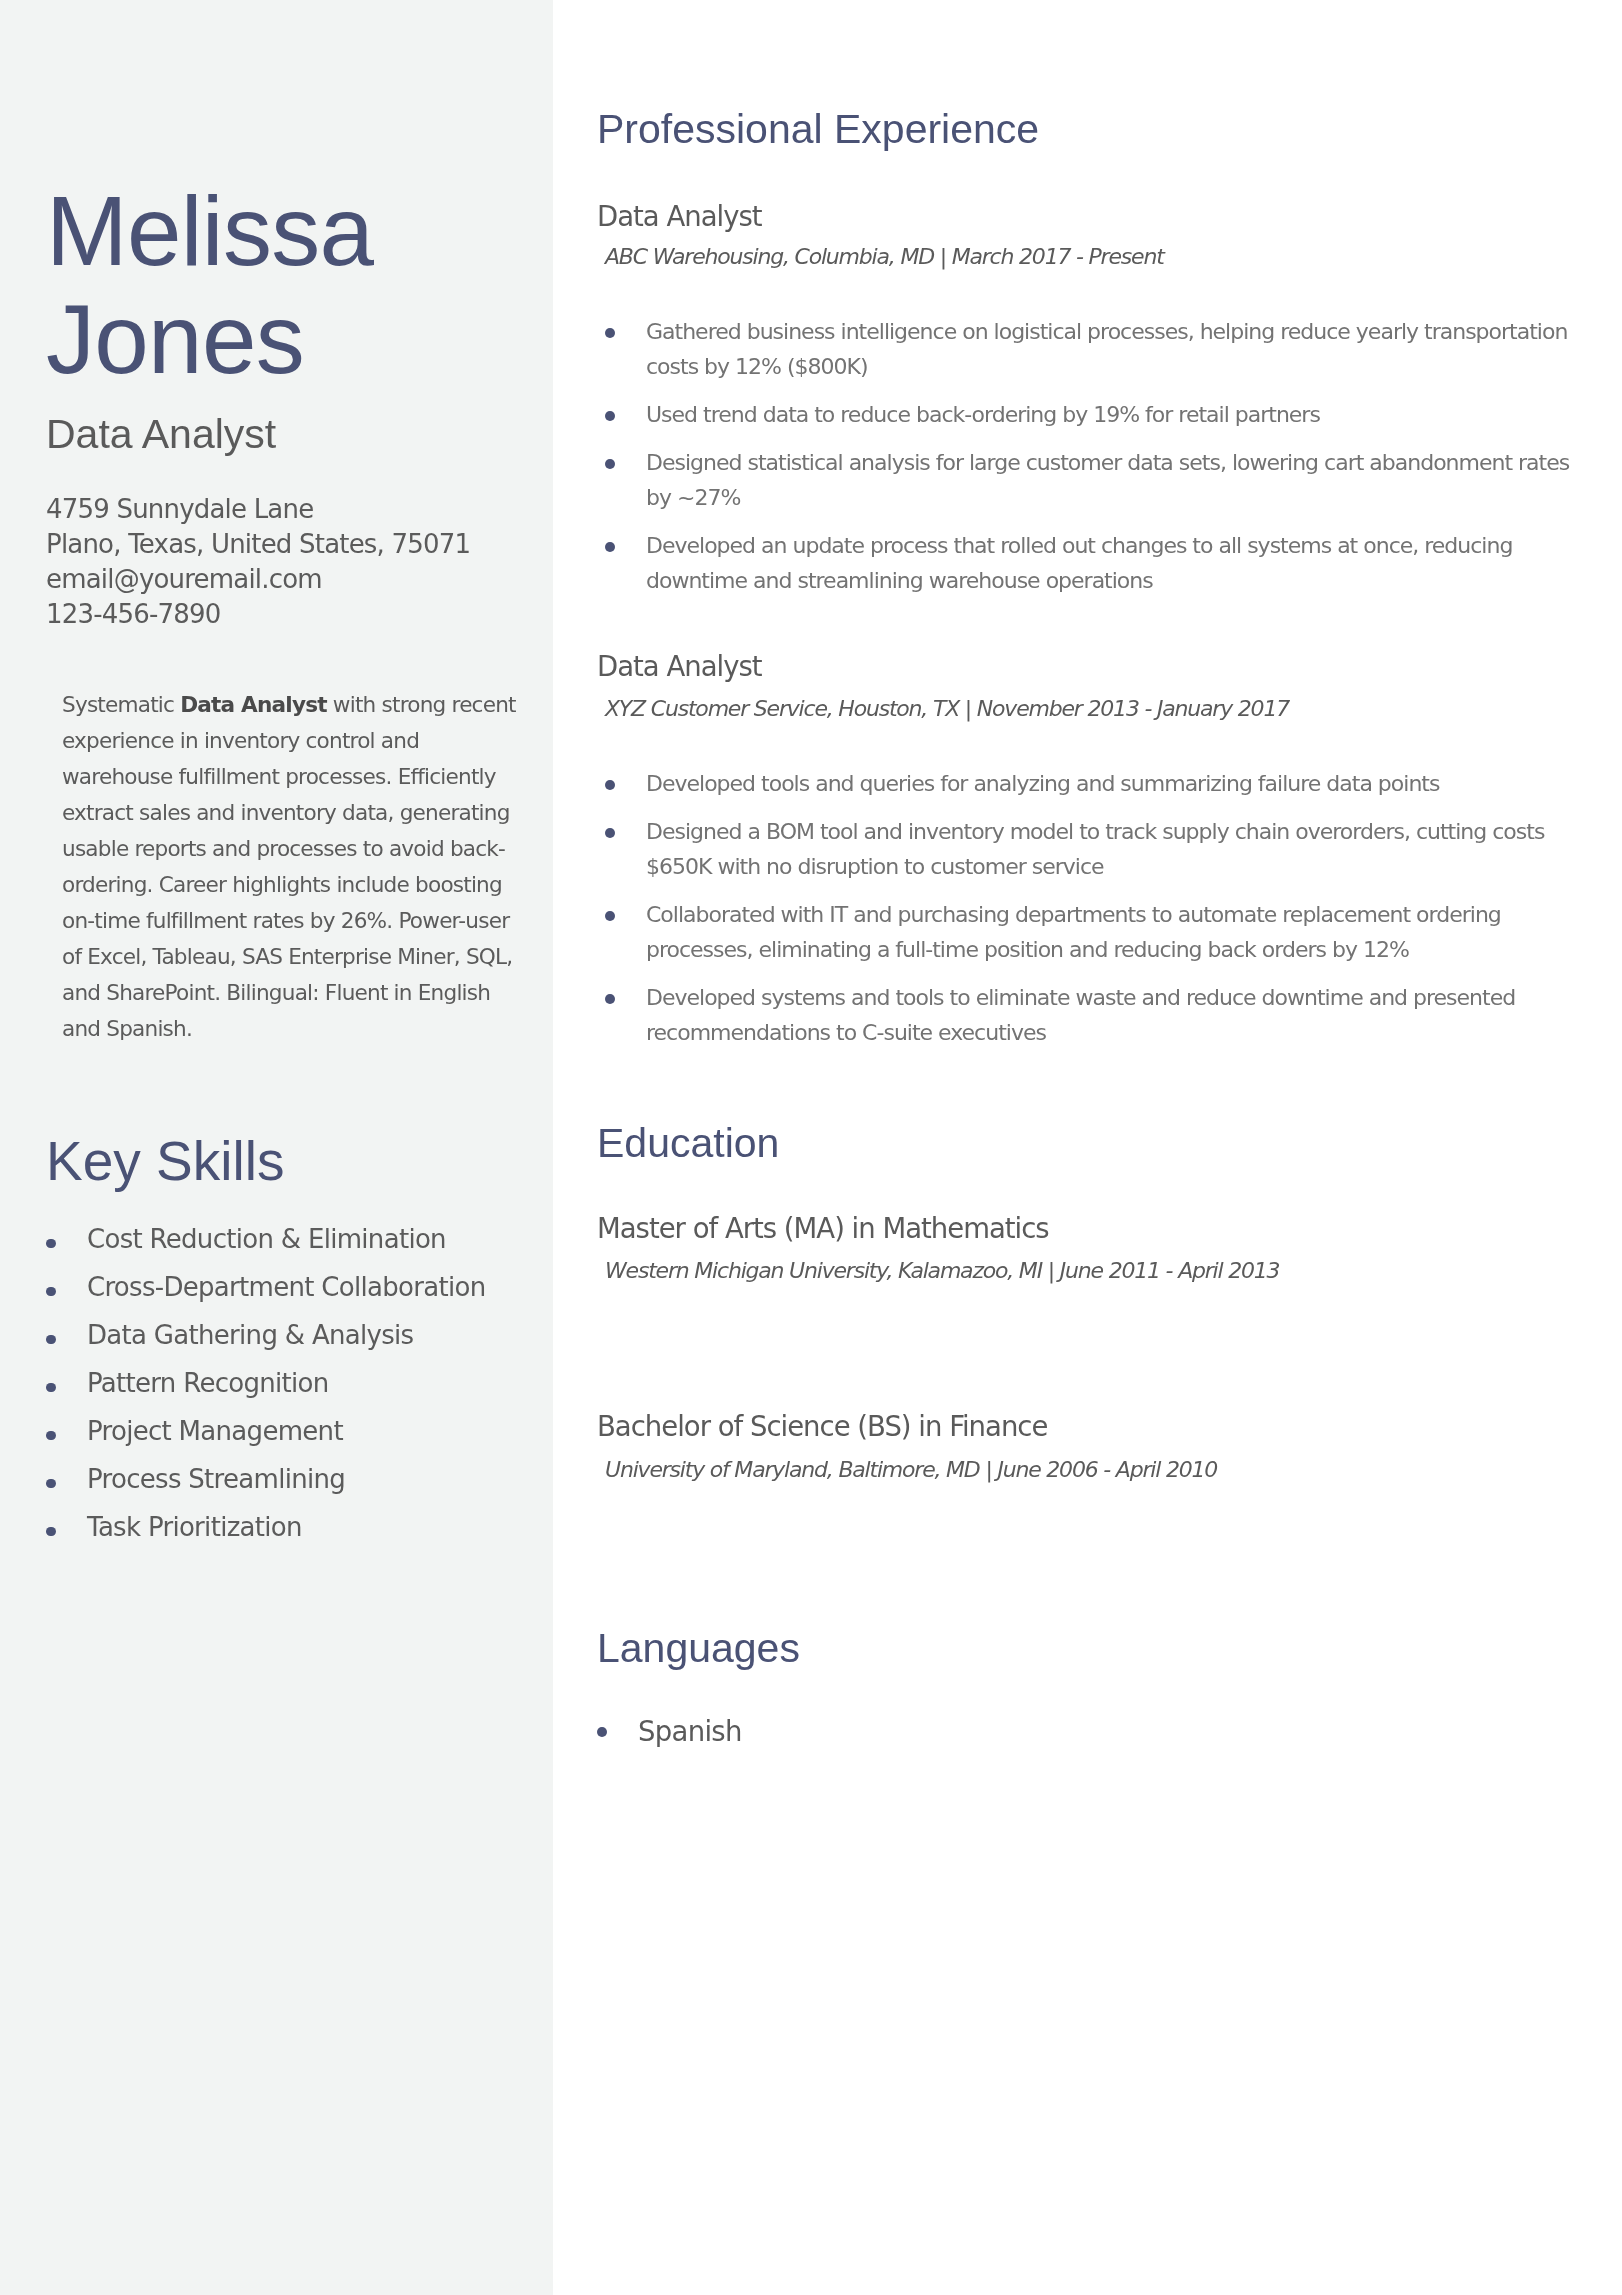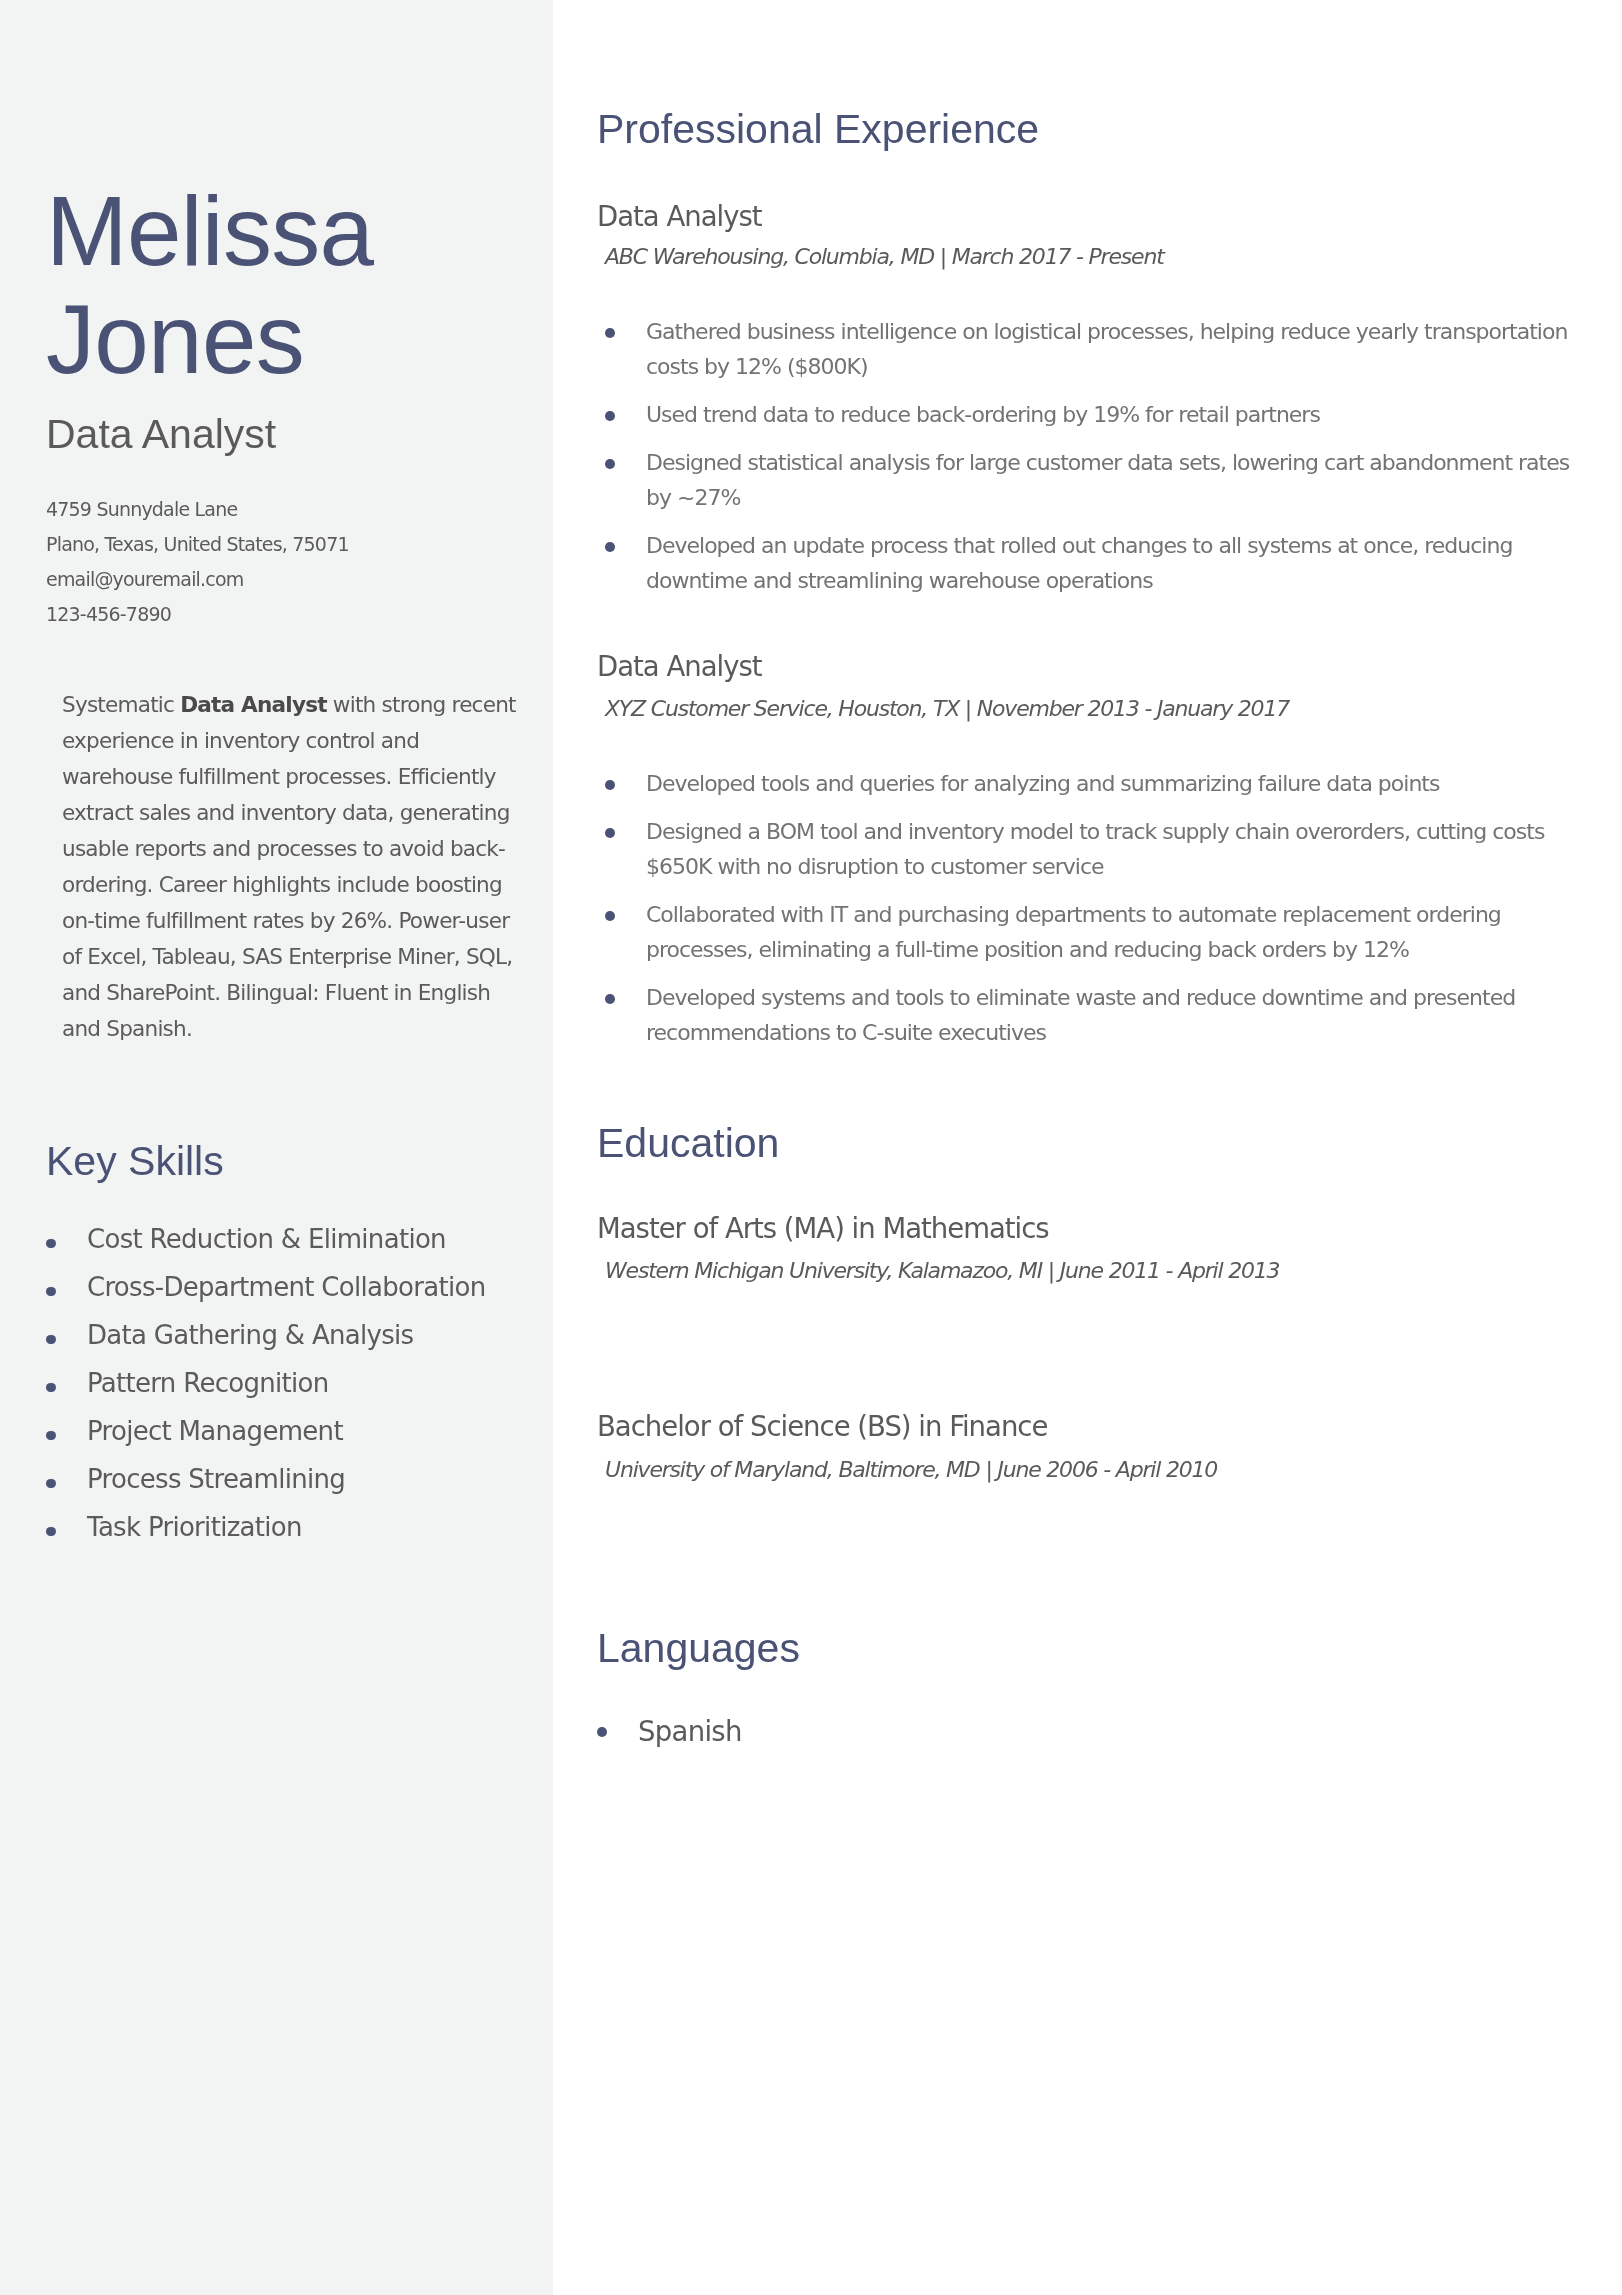--- a/index.html
+++ b/index.html
@@ -20,32 +20,32 @@
     font-size: 98px; line-height: 108px; color: #4a5275; font-weight: 400;
     letter-spacing: -0.7px;
   }
   .name span { display: block; }
   .role {
     left: 46px; top: 411px; margin: 0;
     font-size: 41px; line-height: 47px; color: #5a5a5a; font-weight: 400;
   }
   .contact {
     left: 46px; top: 492px; margin: 0;
-    font-family: "DejaVu Sans", sans-serif; font-size: 19px; line-height: 35px; color: #5b5b5b;
+    font-family: "DejaVu Sans", sans-serif; font-size: 26px; line-height: 35px; color: #5b5b5b;
   }
   .contact div { white-space: nowrap; letter-spacing: -0.8px; }
   .summary {
     left: 46px; top: 671px; width: 471px; margin: 16px;
     font-family: "DejaVu Sans", sans-serif; font-size: 21.6px; line-height: 36px; color: #5b5b5b;
     letter-spacing: -0.8px;
   }
   .summary b { color: #4a4a4a; font-weight: 700; }
   .side-heading {
     left: 46px; top: 1135px; margin: 0;
-    font-size: 41px; line-height: 52px; color: #4a5275; font-weight: 400;
+    font-size: 55px; line-height: 52px; color: #4a5275; font-weight: 400;
   }
   .skills {
     left: 46px; top: 1215px; margin: 0; padding: 0; list-style: none;
     font-family: "DejaVu Sans", sans-serif; font-size: 26px; color: #5b5b5b; letter-spacing: -0.7px;
   }
   .skills li { height: 48px; line-height: 48px; position: relative; padding-left: 41px; white-space: nowrap; }
   .dot {
     position: absolute; width: 9.8px; height: 9.8px; border-radius: 50%; background: #4a5275;
   }
   .skills li .dot { left: 0; top: 23.6px; }

